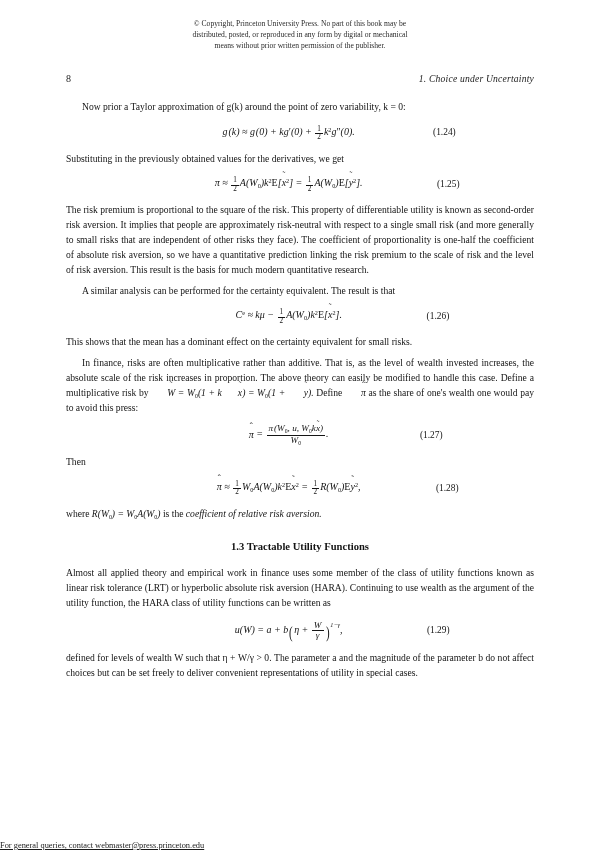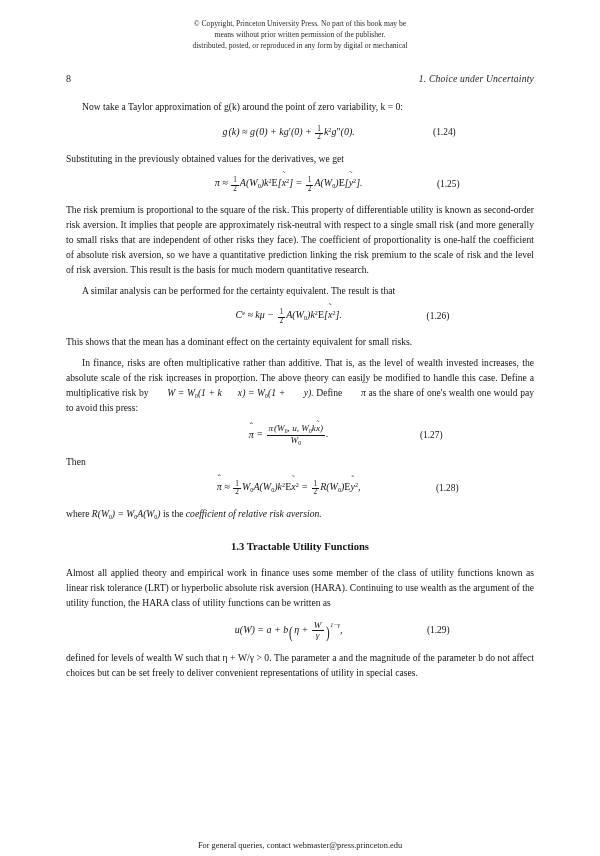--- a/index.html
+++ b/index.html
@@ -153,44 +153,44 @@
     font-size: 10.6px;
     font-weight: bold;
     margin: 17px 0 11px 0;
   }
   .it { font-style: italic; }
   .footer {
     position: absolute;
     left: 0;
     right: 0;
     bottom: 24px;
-    text-align: center;
     font-size: 8.4px;
     color: #1a1a1a;
+    text-decoration: underline;
   }
 </style>
 </head>
 <body>
 
 <div class="page">
 
   <div class="copyright">
     <div>© Copyright, Princeton University Press. No part of this book may be</div>
+    <div>distributed, posted, or reproduced in any form by digital or mechanical</div>
     <div>means without prior written permission of the publisher.</div>
-    <div>distributed, posted, or reproduced in any form by digital or mechanical</div>
   </div>
 
   <div class="running-head">
     <span class="folio">8</span>
     <span class="chap">1.  Choice under Uncertainty</span>
   </div>
 
   <div class="body">
 
-    <p class="indent">Now take a Taylor approximation of g(k) around the point of zero variability, k = 0:</p>
+    <p class="indent">Now prior a Taylor approximation of g(k) around the point of zero variability, k = 0:</p>
 
     <div class="eq-row">
       <span class="eq-spacer"></span>
       <span class="eq-body math">g (k) ≈ g (0) + kg<span class="up">′</span>(0) + <span class="frac"><span class="n">1</span><span class="d">2</span></span>k<sup class="ex">2</sup>g<span class="up">″</span>(0).</span>
       <span class="eq-num">(1.24)</span>
     </div>
 
     <p class="noindent">Substituting in the previously obtained values for the derivatives, we get</p>
 
     <div class="eq-row">

